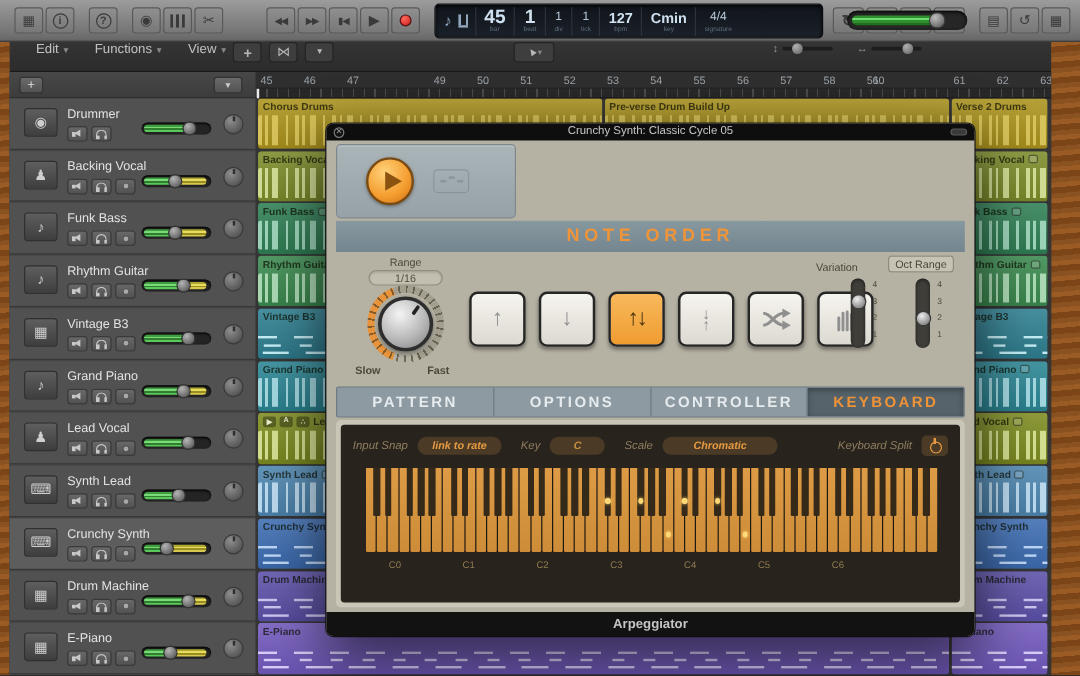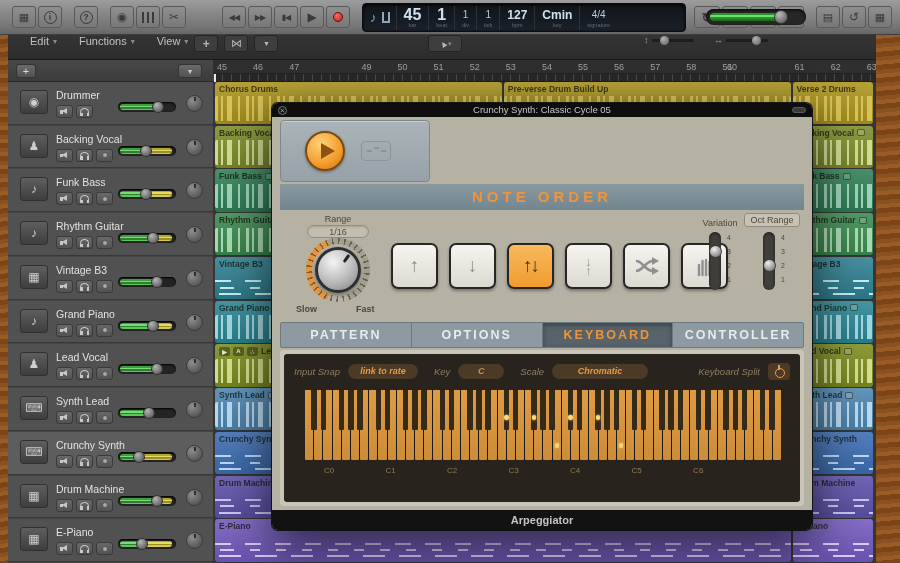--- a/index.html
+++ b/index.html
@@ -202,21 +202,21 @@
     background:#222; transform:rotate(35deg); border-radius:2px; }
   #slow-lab { left:16px; top:94px; font-weight:bold; }
   #fast-lab { left:76px; top:94px; font-weight:bold; }
   #no-btns { position:absolute; left:111px; top:33px; display:flex; gap:11px; }
   .nobtn { width:47px; height:46px; border:2.5px solid #262626; border-radius:7px;
     background:linear-gradient(#f6f4ee,#dcd9d1); display:flex; align-items:center; justify-content:center;
     color:#8f8f8f; font-size:19px; font-weight:bold; box-shadow:0 2px 3px rgba(0,0,0,.35); }
   .nobtn.active { background:linear-gradient(#f8b95c,#ef9c30); color:#4c3510; }
   .nobtn .stack { display:flex; flex-direction:column; line-height:9px; font-size:13px; }
   .nobtn svg { display:block; }
-  .vslide-lab { position:absolute; font-size:9px; color:#4c4838; text-align:center; }
+  .vslide-lab { position:absolute; font-size:9px; color:#4c4838; }
   #var-lab { left:400px; top:8px; width:80px; }
   #oct-lab { left:460px; top:5px; width:64px; }
   #oct-lab span { background:#c6c3b5; border:1px solid #8f8b7d; border-radius:3px; padding:1px 5px; }
   .vtrack { position:absolute; width:12px; height:58px; border-radius:6px; background:#3f3e39;
     box-shadow:inset 0 1px 3px rgba(0,0,0,.6); top:22px; }
   #var-track { left:429px; } #oct-track { left:483px; }
   .vnum { position:absolute; font-size:7px; color:#4c4838; width:8px; text-align:left; }
   .vknob { position:absolute; width:13px; height:13px; border-radius:50%;
     background:radial-gradient(circle at 38% 30%,#efefef,#9a9a9a 60%,#6e6e6e); border:1px solid #3a3a3a; z-index:2; }
   #pl-tabs { position:absolute; left:8px; top:219px; width:524px; height:26px; display:flex;
@@ -909,22 +909,22 @@
           <div class="vnum" style="left: 501px; top: 52px;">2</div>
           <div class="vnum" style="left: 501px; top: 66px;">1</div>
         </div>
     <div class="vknob" style="left: 428.5px; top: 35px;"></div>
         <div class="vknob" style="left: 482.5px; top: 49px;"></div>
       </div>
 
     <div id="pl-tabs">
         <div class="tab">PATTERN</div>
         <div class="tab">OPTIONS</div>
+        <div class="tab">CONTROLLER</div>
         <div class="tab active">KEYBOARD</div>
-        <div class="tab">CONTROLLER</div>
       </div>
 
     <div id="pl-kb">
       <div id="kb-panel">
         <div id="kb-ctrl">
           <span class="kb-lab">Input Snap</span>
           <span class="kb-pill" id="pill-snap">link to rate</span>
           <span class="kb-lab" id="key-lab">Key</span>
           <span class="kb-pill" id="pill-key">C</span>
           <span class="kb-lab" id="scale-lab">Scale</span>

